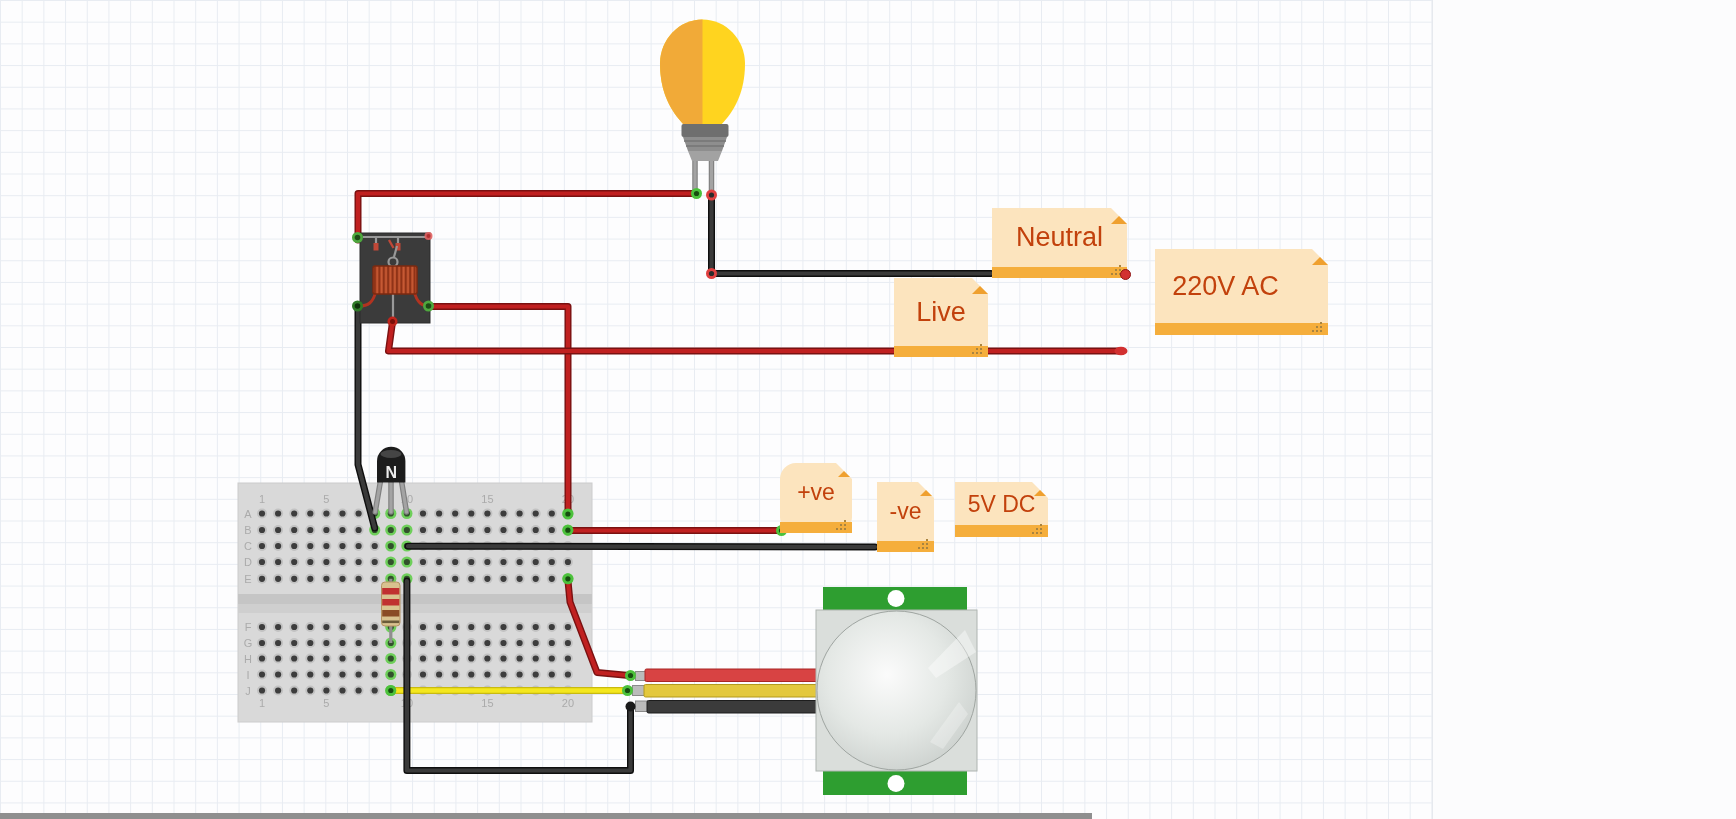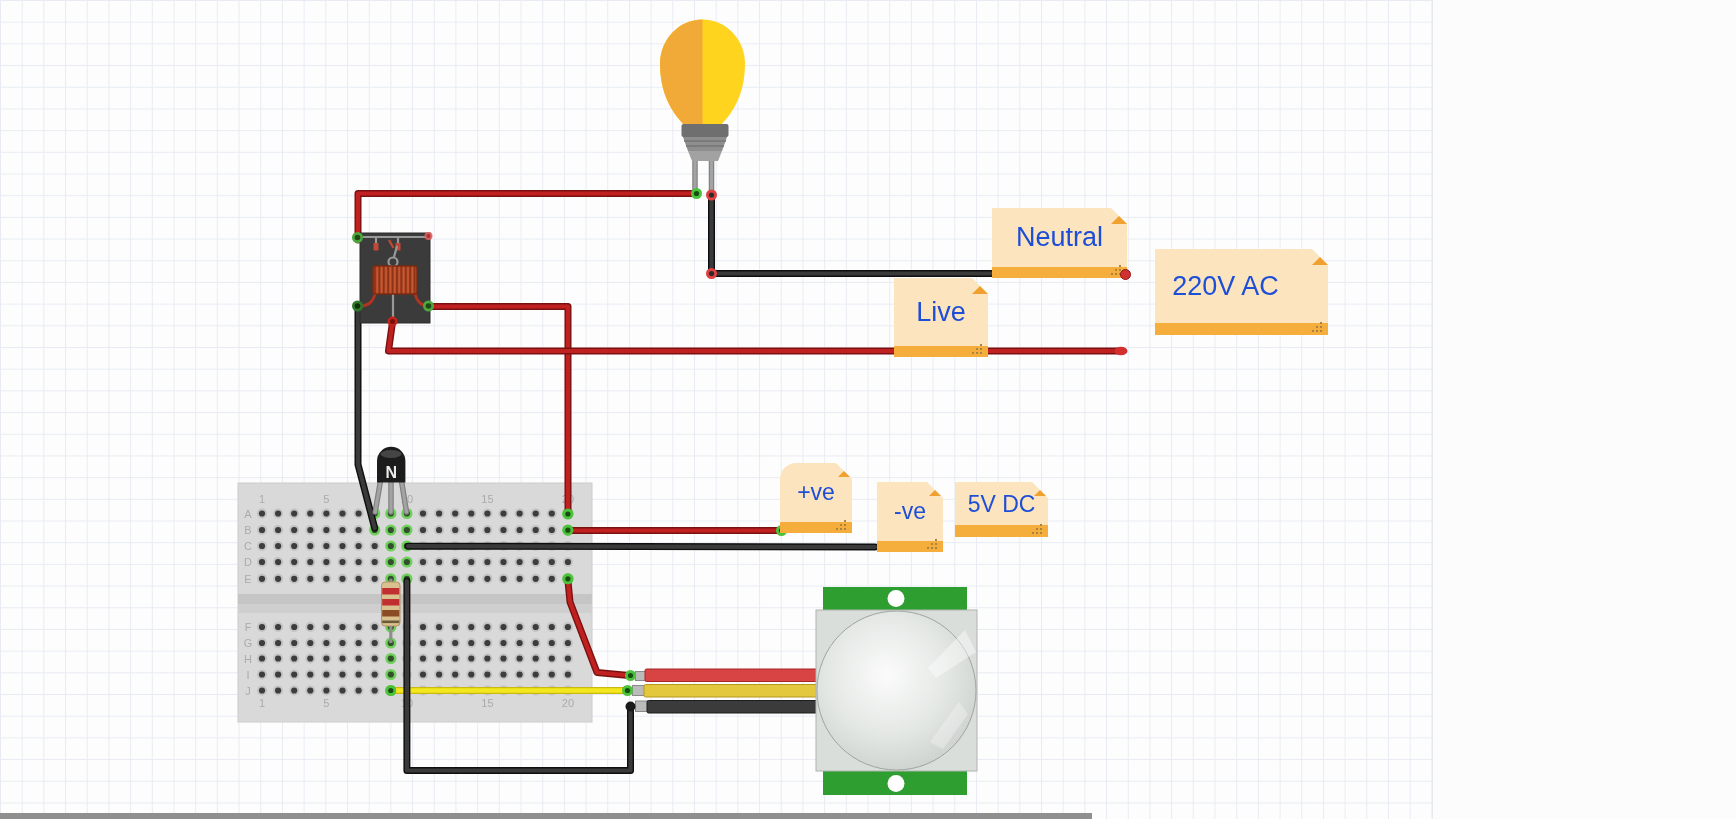--- a/index.html
+++ b/index.html
@@ -18,21 +18,21 @@
 
   
   .note{position:absolute;background:#FCE4BE;
     clip-path:polygon(0 0,calc(100% - 16px) 0,100% 16px,100% 100%,0 100%);}
   .note .fold{position:absolute;top:0;right:0;width:0;height:0;
     border-left:16px solid transparent;border-bottom:16px solid #EFA02F;}
   .note .bar{position:absolute;left:0;right:0;bottom:0;height:11px;background:#F5AE3C;}
   .note .grip{position:absolute;right:6px;bottom:3px;width:2px;height:2px;background:#a98440;
     box-shadow:-4px 0 #a98440,-8px 0 #a98440,0 -4px #a98440,-4px -4px #a98440,0 -8px #a98440;}
   .note .txt{position:absolute;left:0;right:0;top:0;bottom:11px;
-    display:flex;align-items:center;justify-content:center;color:#1d4ed8;}
+    display:flex;align-items:center;justify-content:center;color:#c2410c;}
   .note.big .txt{font-size:27px;}
   .note.small .txt{font-size:23px;}
   #note-ac .txt{padding-right:32px;}
   .dot-red{position:absolute;left:1120px;top:269px;width:9px;height:9px;border-radius:50%;
     background:#d23131;border:1px solid #8f1414;}
   text{font-family:"Liberation Sans",sans-serif;}
 </style>
 </head>
 <body>
 
@@ -656,21 +656,21 @@
     <div class="bar"></div>
     <div class="fold"></div>
     <div class="grip"></div>
   </div>
   <div class="note small" id="note-pos" style="left:780px;top:463px;width:72px;height:70px;border-radius:16px;">
     <div class="txt">+ve</div>
     <div class="bar"></div>
     <div class="fold" style="border-left-width:14px;border-bottom-width:14px"></div>
     <div class="grip"></div>
   </div>
-  <div class="note small" id="note-neg" style="left:877px;top:482px;width:66px;height:70px;">
+  <div class="note small" id="note-neg" style="left:877px;top:482px;width:57px;height:70px;">
     <div class="txt">-ve</div>
     <div class="bar"></div>
     <div class="fold" style="border-left-width:14px;border-bottom-width:14px"></div>
     <div class="grip"></div>
   </div>
   <div class="note small" id="note-dc" style="left:955px;top:482px;width:93px;height:55px;">
     <div class="txt">5V DC</div>
     <div class="bar" style="height:12px"></div>
     <div class="fold" style="border-left-width:14px;border-bottom-width:14px"></div>
     <div class="grip"></div>

